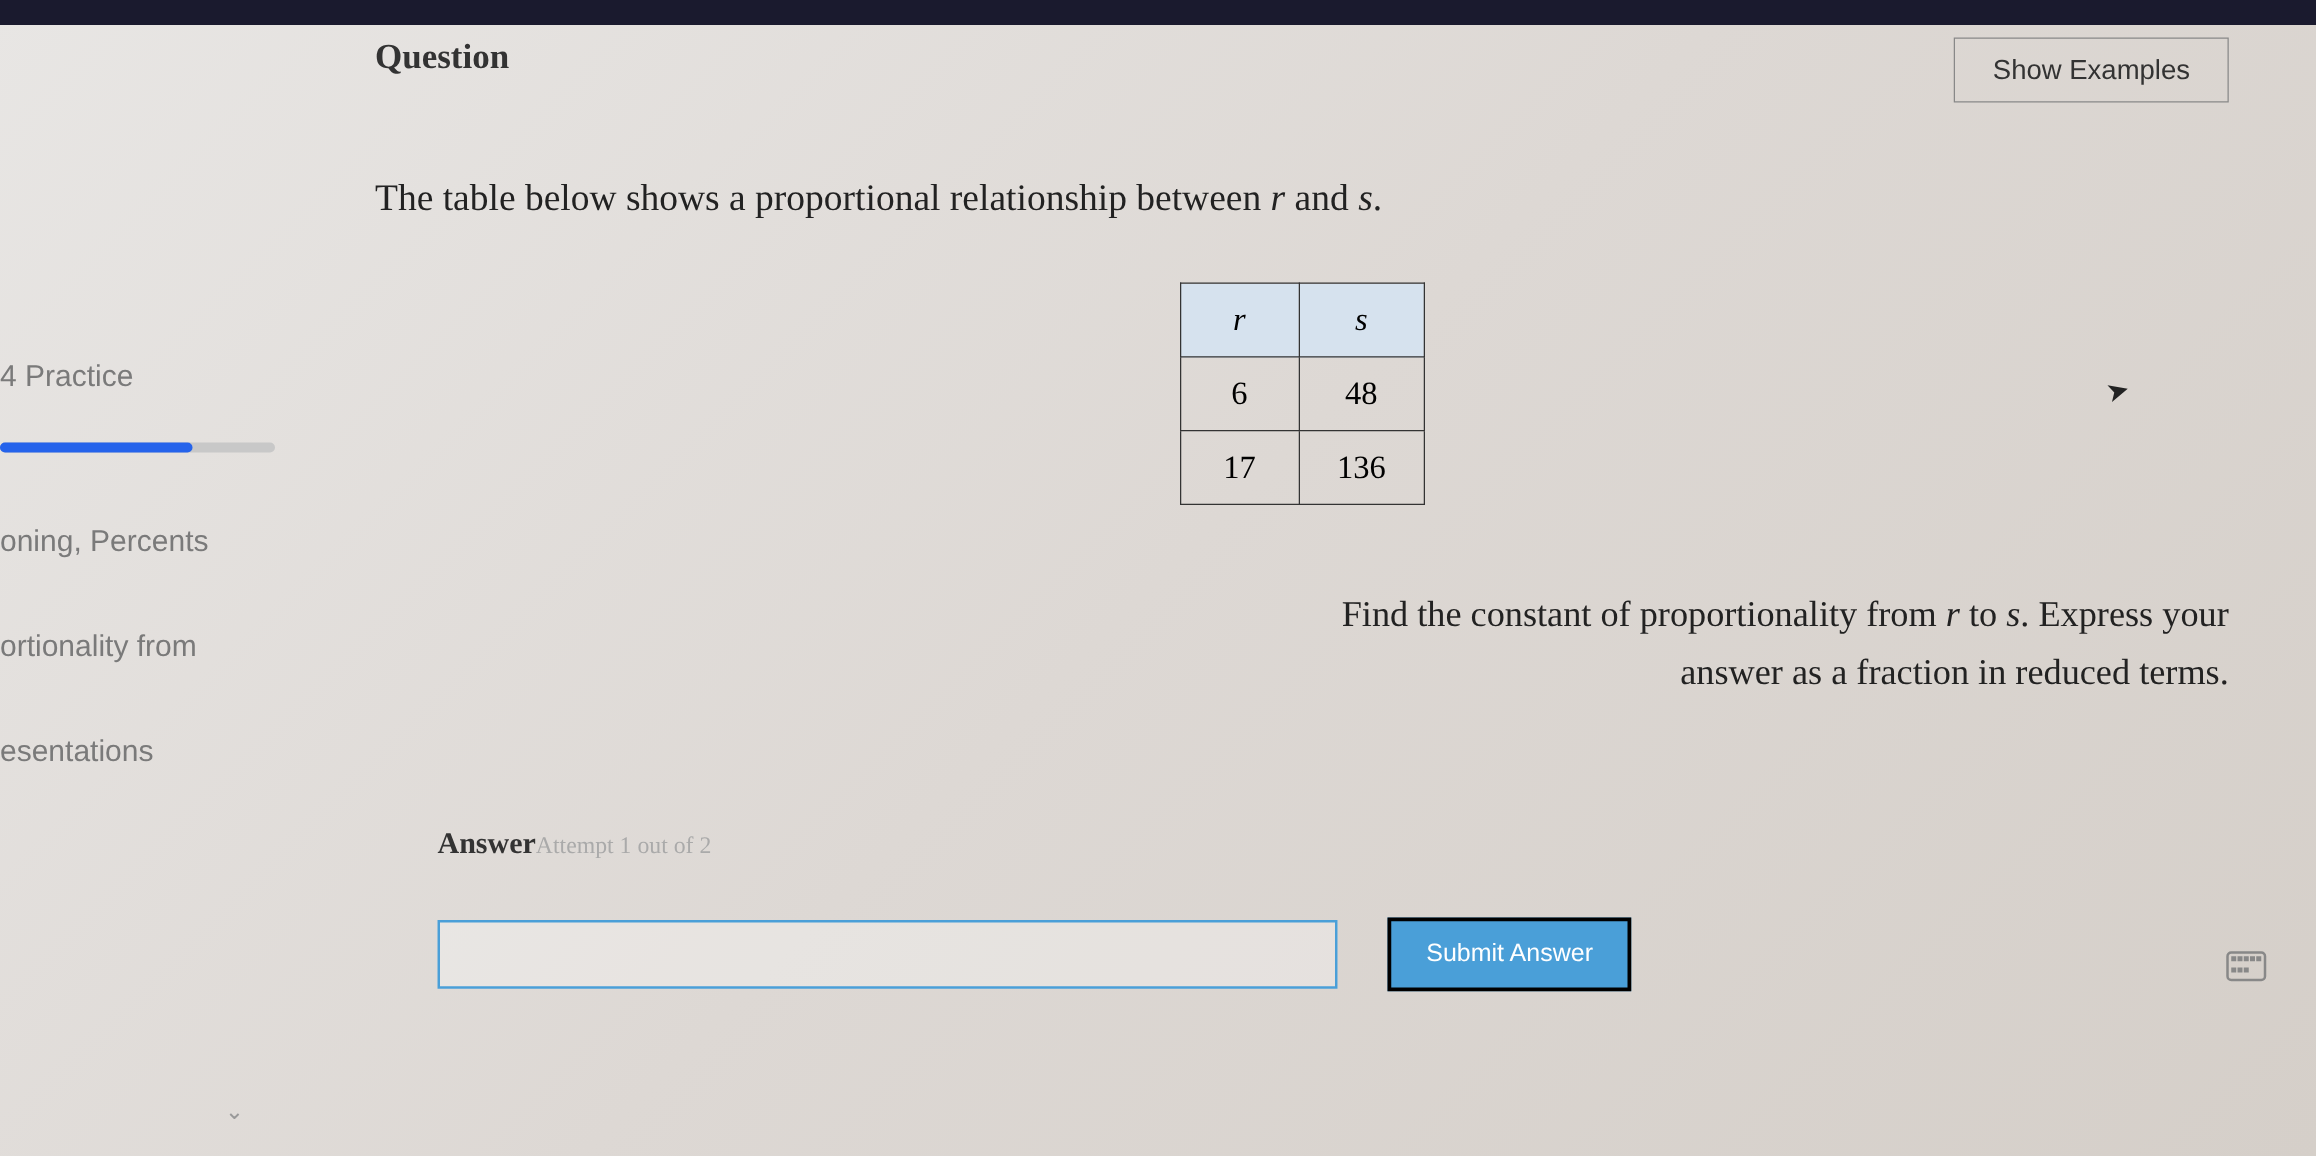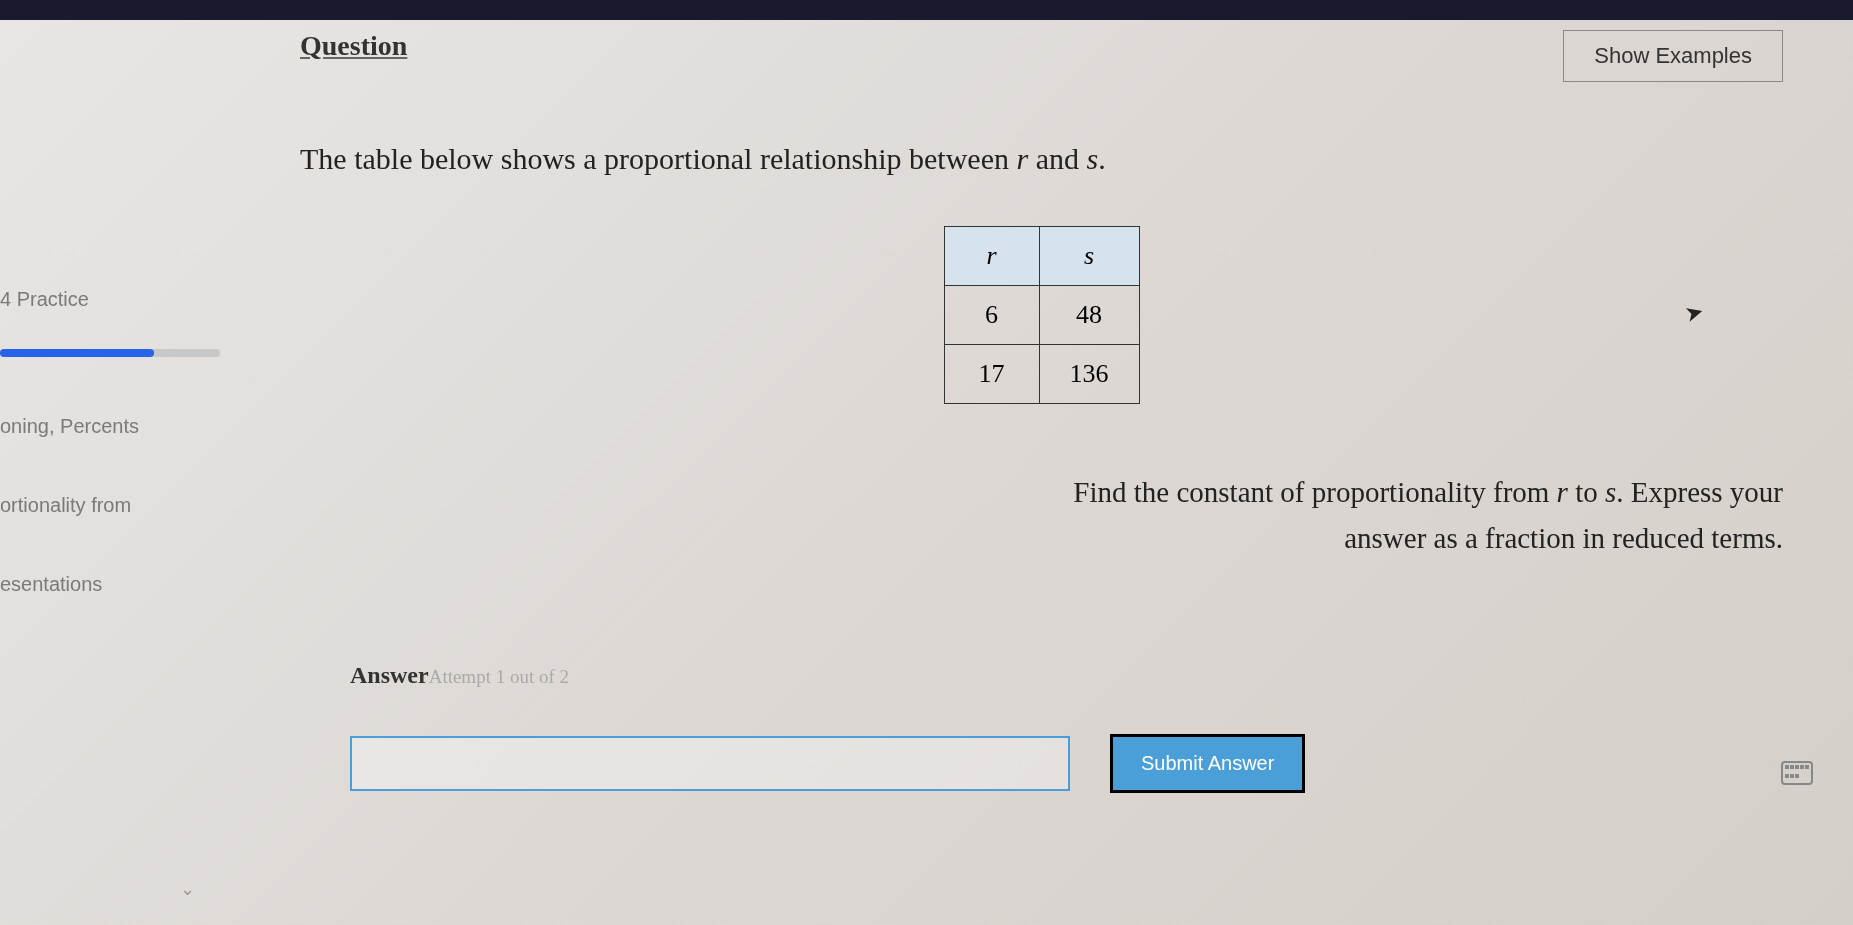--- a/index.html
+++ b/index.html
@@ -22,21 +22,21 @@
     }
     .container {
       display: flex;
       height: calc(100% - 20px);
     }
     .sidebar {
       width: 230px;
       padding-top: 260px;
       font-family: -apple-system, BlinkMacSystemFont, 'Segoe UI', sans-serif;
       color: #888;
-      font-size: 20px;
+      font-size: 24px;
     }
     .sidebar-item {
       padding: 8px 0;
       color: #7a7a7a;
     }
     .progress-bar {
       height: 8px;
       background: #c8c8c8;
       margin: 30px 0 50px 0;
       position: relative;
@@ -59,21 +59,20 @@
     }
     .header-row {
       display: flex;
       justify-content: space-between;
       align-items: flex-start;
     }
     .question-label {
       font-size: 28px;
       color: #333;
       font-weight: bold;
-      text-decoration: underline;
       text-decoration-color: #666;
     }
     .show-examples-btn {
       border: 1px solid #888;
       background: transparent;
       padding: 12px 30px;
       font-size: 22px;
       color: #333;
       font-family: -apple-system, BlinkMacSystemFont, 'Segoe UI', sans-serif;
       cursor: pointer;

